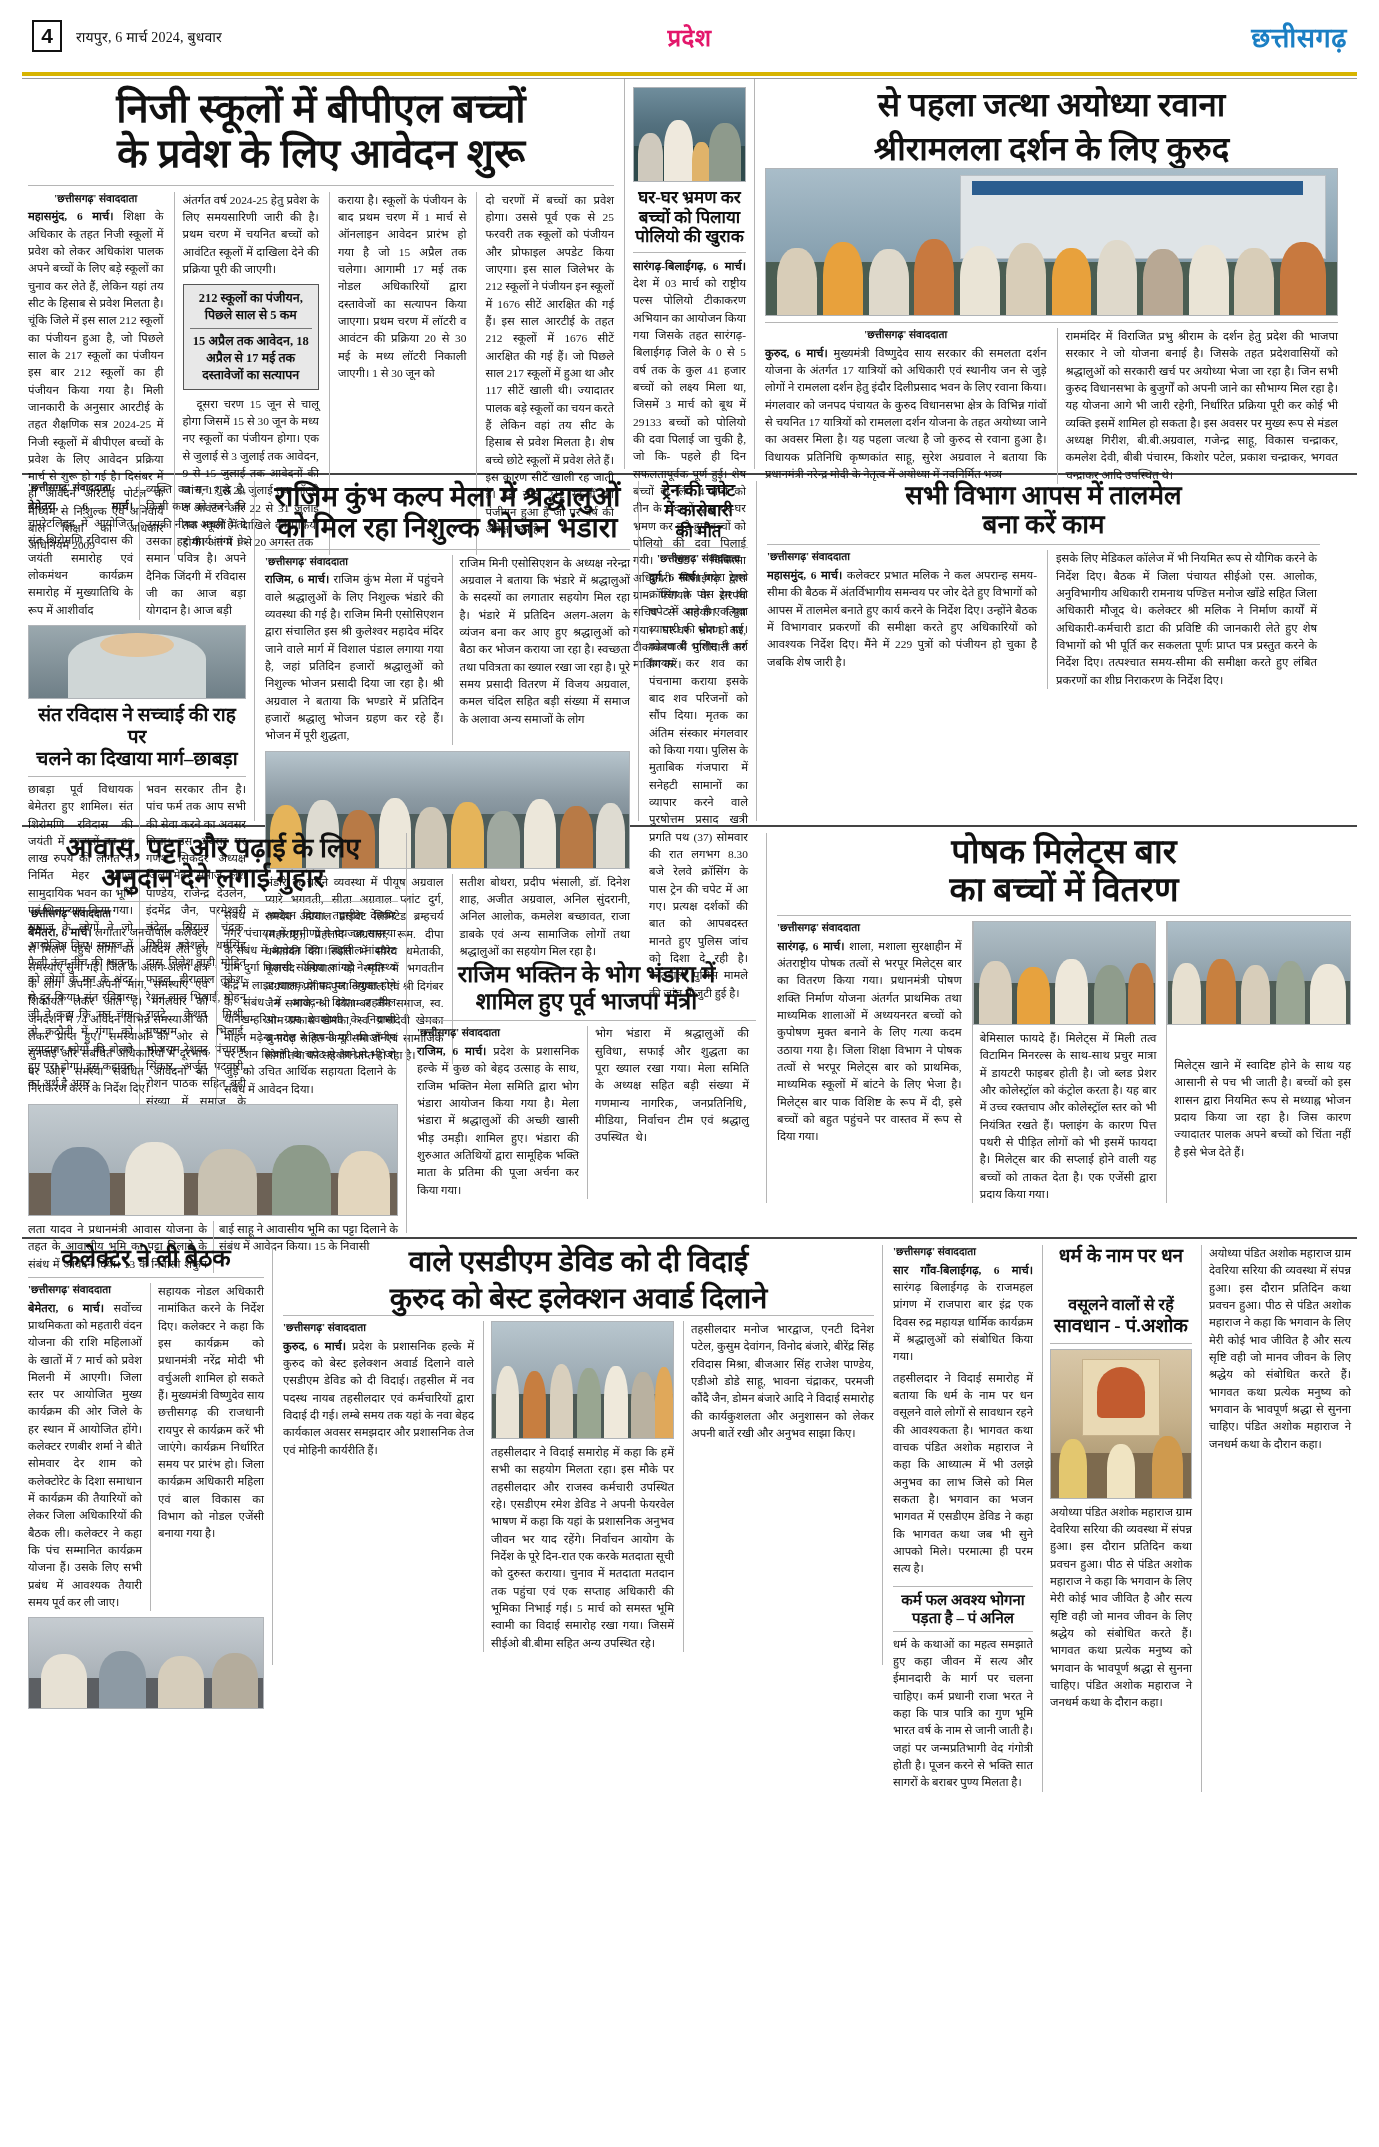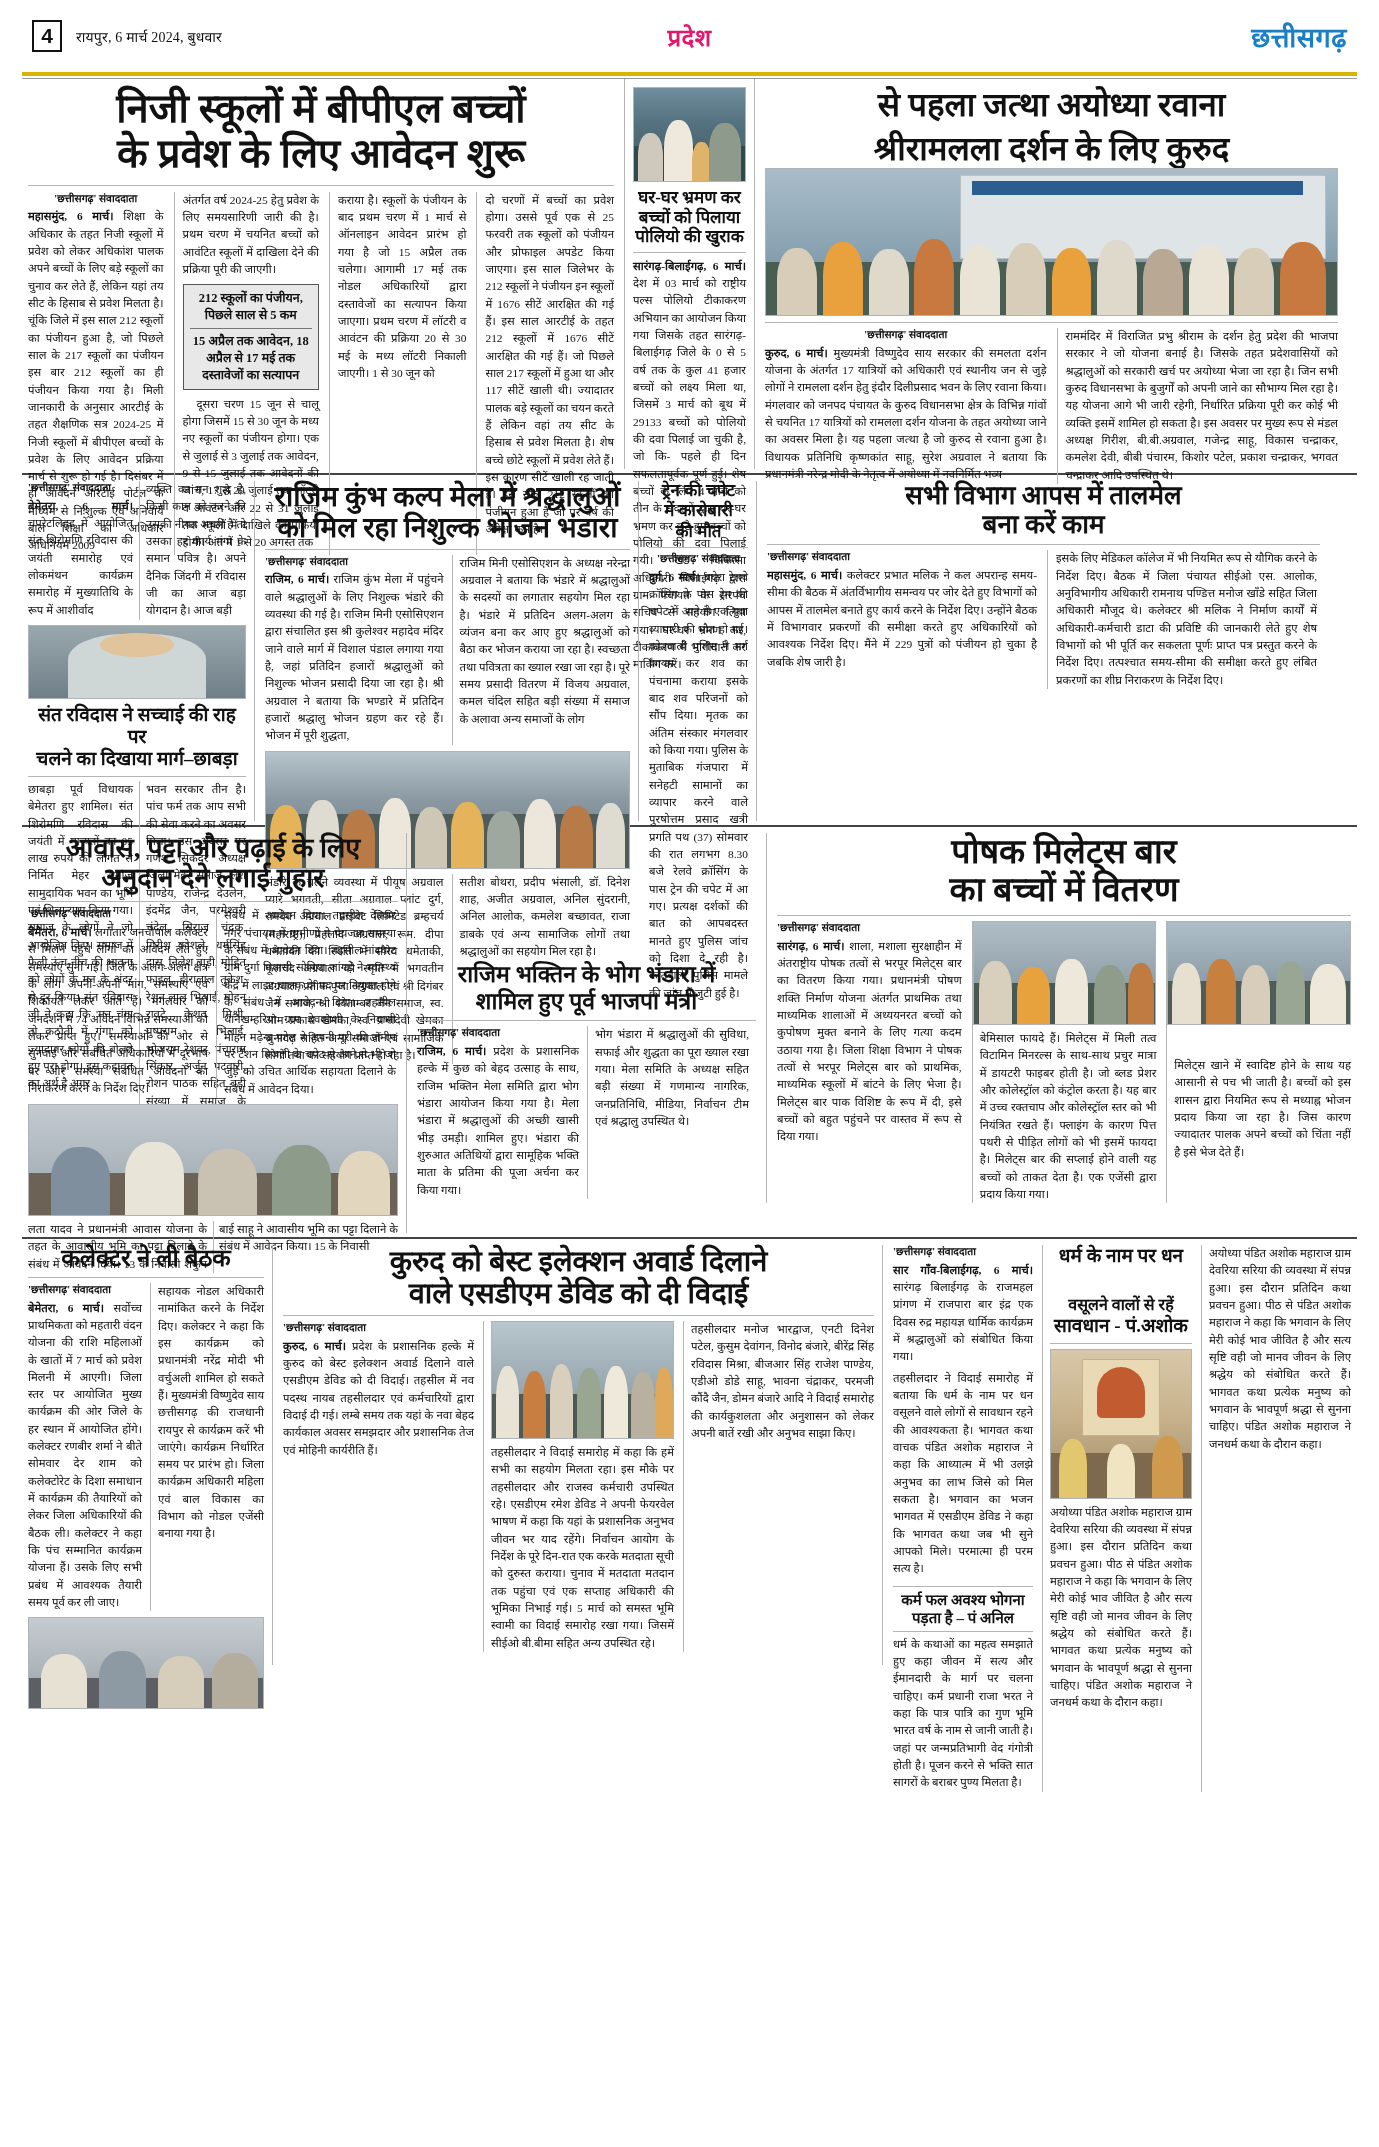--- a/index.html
+++ b/index.html
@@ -343,21 +343,21 @@
           <div class="hl center" style="font-size:23px; line-height:1.18;">राजिम भक्तिन के भोग भंडारा में</div>
           <div class="hl center" style="font-size:23px; line-height:1.18; margin-bottom:5px;">शामिल हुए पूर्व भाजपा मंत्री</div>
           <div class="hdiv" style="margin-bottom:5px;"></div>
           <div style="display:flex; gap:8px;">
             <div style="width:162px;">
               <div class="byline" style="text-align:left;">'छत्तीसगढ़' संवाददाता</div>
               <div class="body-txt">
                   <p class="noind"><b>राजिम, 6 मार्च।</b> <span>प्रदेश के प्रशासनिक हल्के में कुछ को बेहद उत्साह के साथ, राजिम भक्तिन मेला समिति द्वारा भोग भंडारा आयोजन किया गया है। मेला भंडारा में श्रद्धालुओं की अच्छी खासी भीड़ उमड़ी। शामिल हुए। भंडारा की शुरुआत अतिथियों द्वारा सामूहिक भक्ति माता के प्रतिमा की पूजा अर्चना कर किया गया।</span></p>
                 </div>
             </div>
-            <div style="width:162px;" class="vdiv">
+            <div style="width:162px;font-family:Liberation Mono, monospace;" class="vdiv">
               <div class="body-txt" style="padding-left:7px;">
                   <p class="noind">भोग भंडारा में श्रद्धालुओं की सुविधा, सफाई और शुद्धता का पूरा ख्याल रखा गया। मेला समिति के अध्यक्ष सहित बड़ी संख्या में गणमान्य नागरिक, जनप्रतिनिधि, मीडिया, निर्वाचन टीम एवं श्रद्धालु उपस्थित थे।</p>
                 </div>
             </div>
           </div>
         </div>
 
         <div style="width:585px;" class="vdiv" style2="">
           <div style="padding-left:10px;">
             <div class="hl hl-xl center" style="font-size:34px;">पोषक मिलेट्स बार</div>
@@ -429,22 +429,22 @@
         <div class="sky" style="background:linear-gradient(#c6ccd1,#9aa3aa);"></div>
         <div style="position:absolute; left:0; bottom:0; width:100%; height:34%; background:#5c5f63;"></div>
         <div class="fig" style="left:5%;  width:20%; height:60%; background:#e7e1d4;"></div>
         <div class="fig" style="left:30%; width:20%; height:64%; background:#8d9aa4;"></div>
         <div class="fig" style="left:55%; width:20%; height:58%; background:#d6cdbb;"></div>
         <div class="fig" style="left:78%; width:20%; height:62%; background:#b4ac9c;"></div>
       </div>
     </div>
 
     <div style="width:610px; padding:0 8px 0 10px;" class="vdiv sec">
+      <div class="hl center" style="font-size:29px; margin-bottom:5px;">वाले एसडीएम डेविड को दी विदाई</div>
       <div class="hl center" style="font-size:29px;">कुरुद को बेस्ट इलेक्शन अवार्ड दिलाने</div>
-      <div class="hl center" style="font-size:29px; margin-bottom:5px;">वाले एसडीएम डेविड को दी विदाई</div>
       <div class="hdiv" style="margin-bottom:5px;"></div>
       <div style="display:flex; gap:9px;">
         <div style="width:194px;">
           <div class="byline" style="text-align:left;">'छत्तीसगढ़' संवाददाता</div>
           <div class="body-txt">
               <p class="noind"><b>कुरुद, 6 मार्च।</b> <span>प्रदेश के प्रशासनिक हल्के में कुरुद को बेस्ट इलेक्शन अवार्ड दिलाने वाले एसडीएम डेविड को दी विदाई। तहसील में नव पदस्थ नायब तहसीलदार एवं कर्मचारियों द्वारा विदाई दी गई। लम्बे समय तक यहां के नवा बेहद कार्यकाल अवसर समझदार और प्रशासनिक तेज एवं मोहिनी कार्यरीति हैं।</span></p>
             </div>
         </div>
         <div style="width:194px;" class="vdiv">
           <div class="photo" style="height:118px; margin-bottom:5px; margin-left:7px;">

